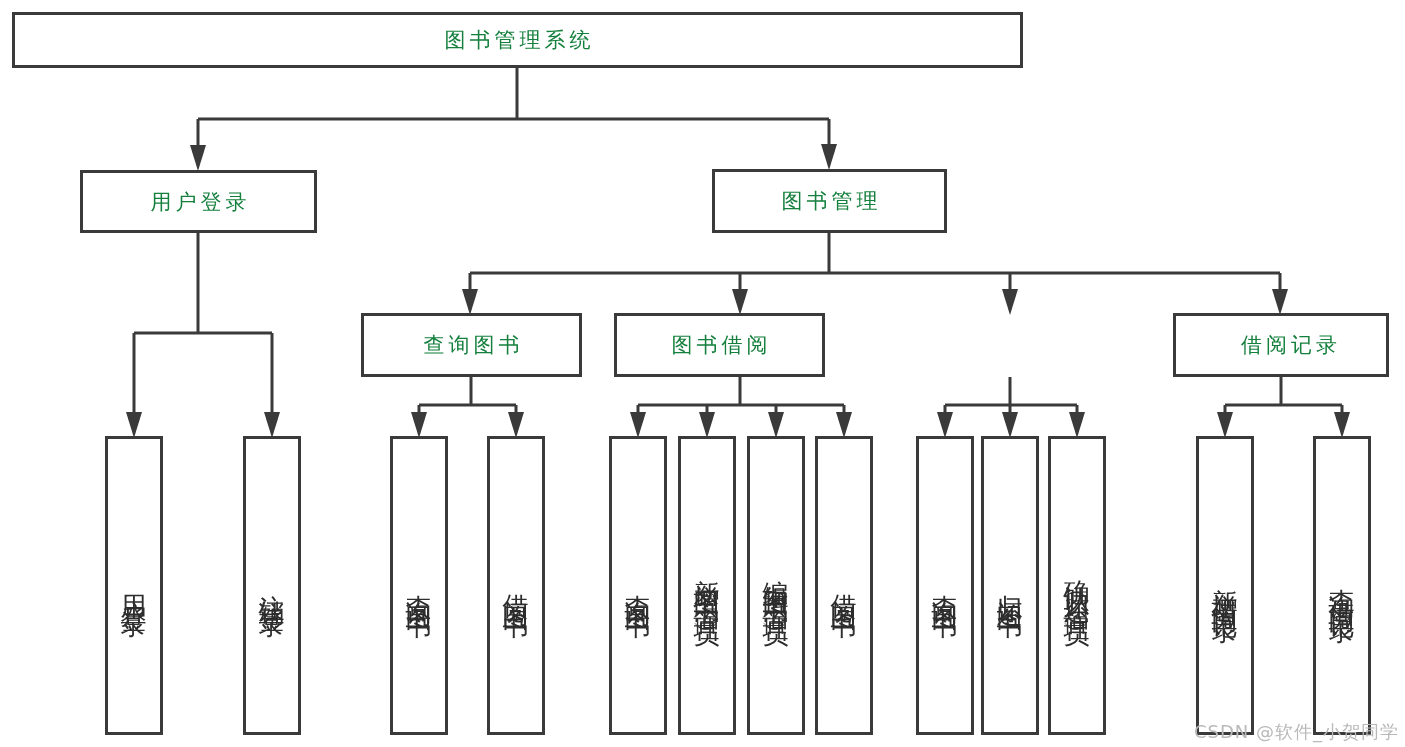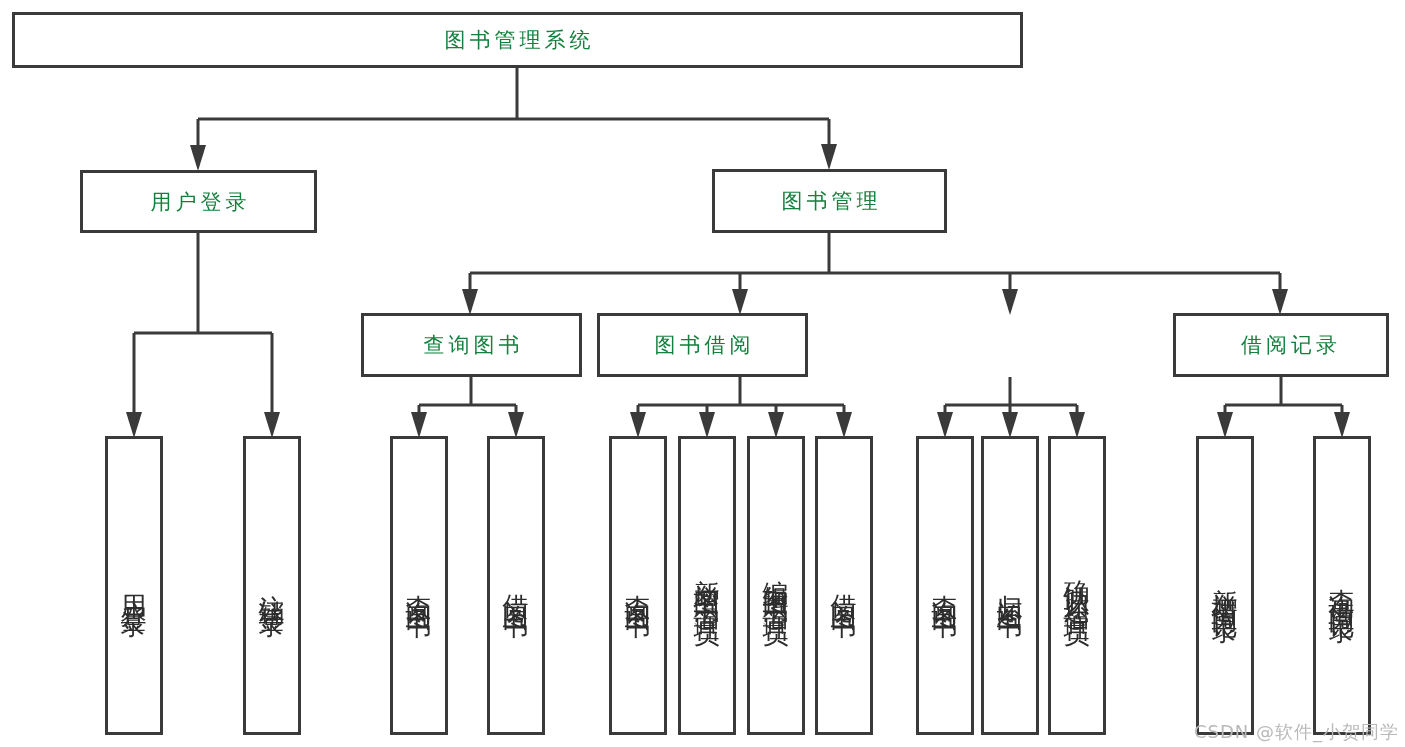--- a/index.html
+++ b/index.html
@@ -105,21 +105,21 @@
       <polygon points="1334,412 1350,412 1342,438"></polygon>
     </g>
   </svg>
 
   <div class="hbox" style="left:12px; top:12px; width:1011px; height:56px;">图书管理系统</div>
 
   <div class="hbox" style="left:80px; top:170px; width:237px; height:63px;">用户登录</div>
   <div class="hbox" style="left:712px; top:169px; width:235px; height:64px;">图书管理</div>
 
   <div class="hbox" style="left:361px; top:313px; width:221px; height:64px;">查询图书</div>
-  <div class="hbox" style="left:597px; top:313px; width:211px; height:64px;">图书借阅</div>
+  <div class="hbox" style="left:614px; top:313px; width:211px; height:64px;">图书借阅</div>
   <div class="hbox" style="left:1173px; top:313px; width:216px; height:64px;padding-left:16px;">借阅记录</div>
 
   <div class="vbox" style="left:105px;">
     <span class="vtext">用户登录</span>
   </div>
   <div class="vbox" style="left:243px;">
     <span class="vtext">注销登录</span>
   </div>
 
   <div class="vbox" style="left:390px;">

